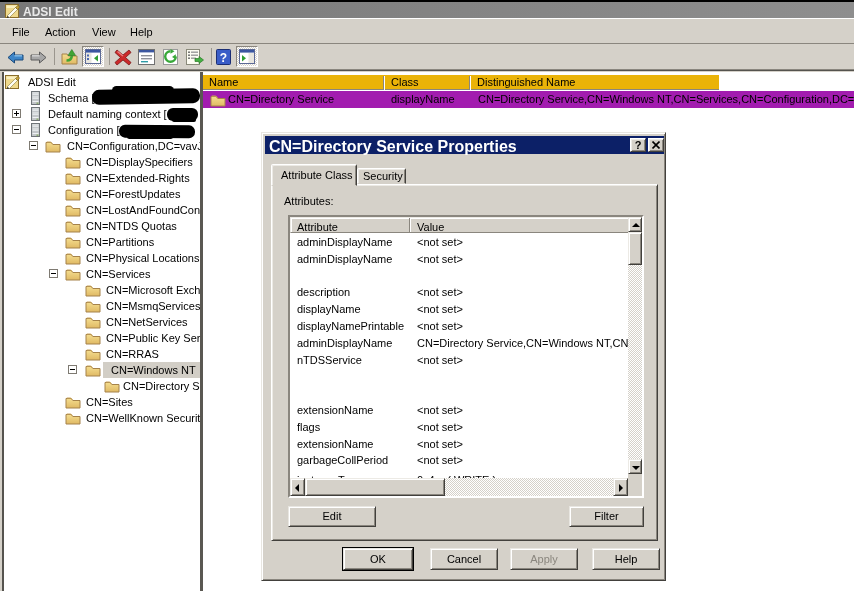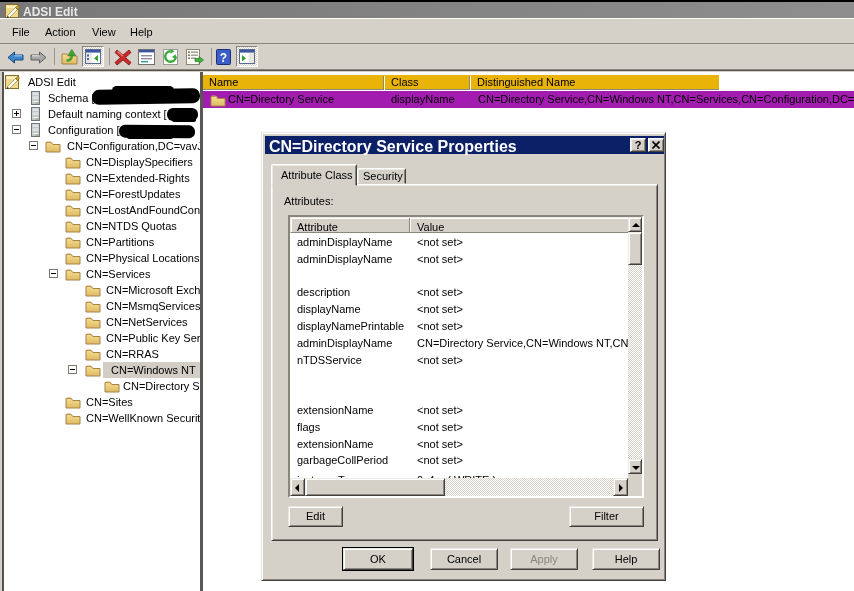--- a/index.html
+++ b/index.html
@@ -482,21 +482,21 @@
     <div class="abs dither" style="left:0;top:261px;width:338px;height:18px"></div>
     <div class="sbtn" style="left:0;top:261px;width:15px;height:18px">
       <span class="tri" style="left:4px;top:5px;border-top:4px solid transparent;border-bottom:4px solid transparent;border-right:4px solid #000"></span>
     </div>
     <div class="sbtn" style="left:15px;top:261px;width:140px;height:18px"></div>
     <div class="sbtn" style="left:323px;top:261px;width:15px;height:18px">
       <span class="tri" style="left:5px;top:5px;border-top:4px solid transparent;border-bottom:4px solid transparent;border-left:4px solid #000"></span>
     </div>
   </div>
 
-  <div class="btn" style="left:26px;top:373px;width:55px;height:21px;line-height:19px">Edit</div>
+  <div class="btn" style="left:26px;top:373px;width:88px;height:21px;line-height:19px">Edit</div>
   <div class="btn" style="left:307px;top:373px;width:75px;height:21px;line-height:19px">Filter</div>
 
   <div class="abs" style="left:80px;top:414px;width:72px;height:24px;border:1px solid #000">
     <div class="btn" style="left:0;top:0;width:70px;height:22px;line-height:20px">OK</div>
   </div>
   <div class="btn" style="left:168px;top:415px;width:68px;height:22px;line-height:20px">Cancel</div>
   <div class="btn" style="left:248px;top:415px;width:68px;height:22px;line-height:20px;color:#8a867e">Apply</div>
   <div class="btn" style="left:330px;top:415px;width:68px;height:22px;line-height:20px">Help</div>
 </div>
 

